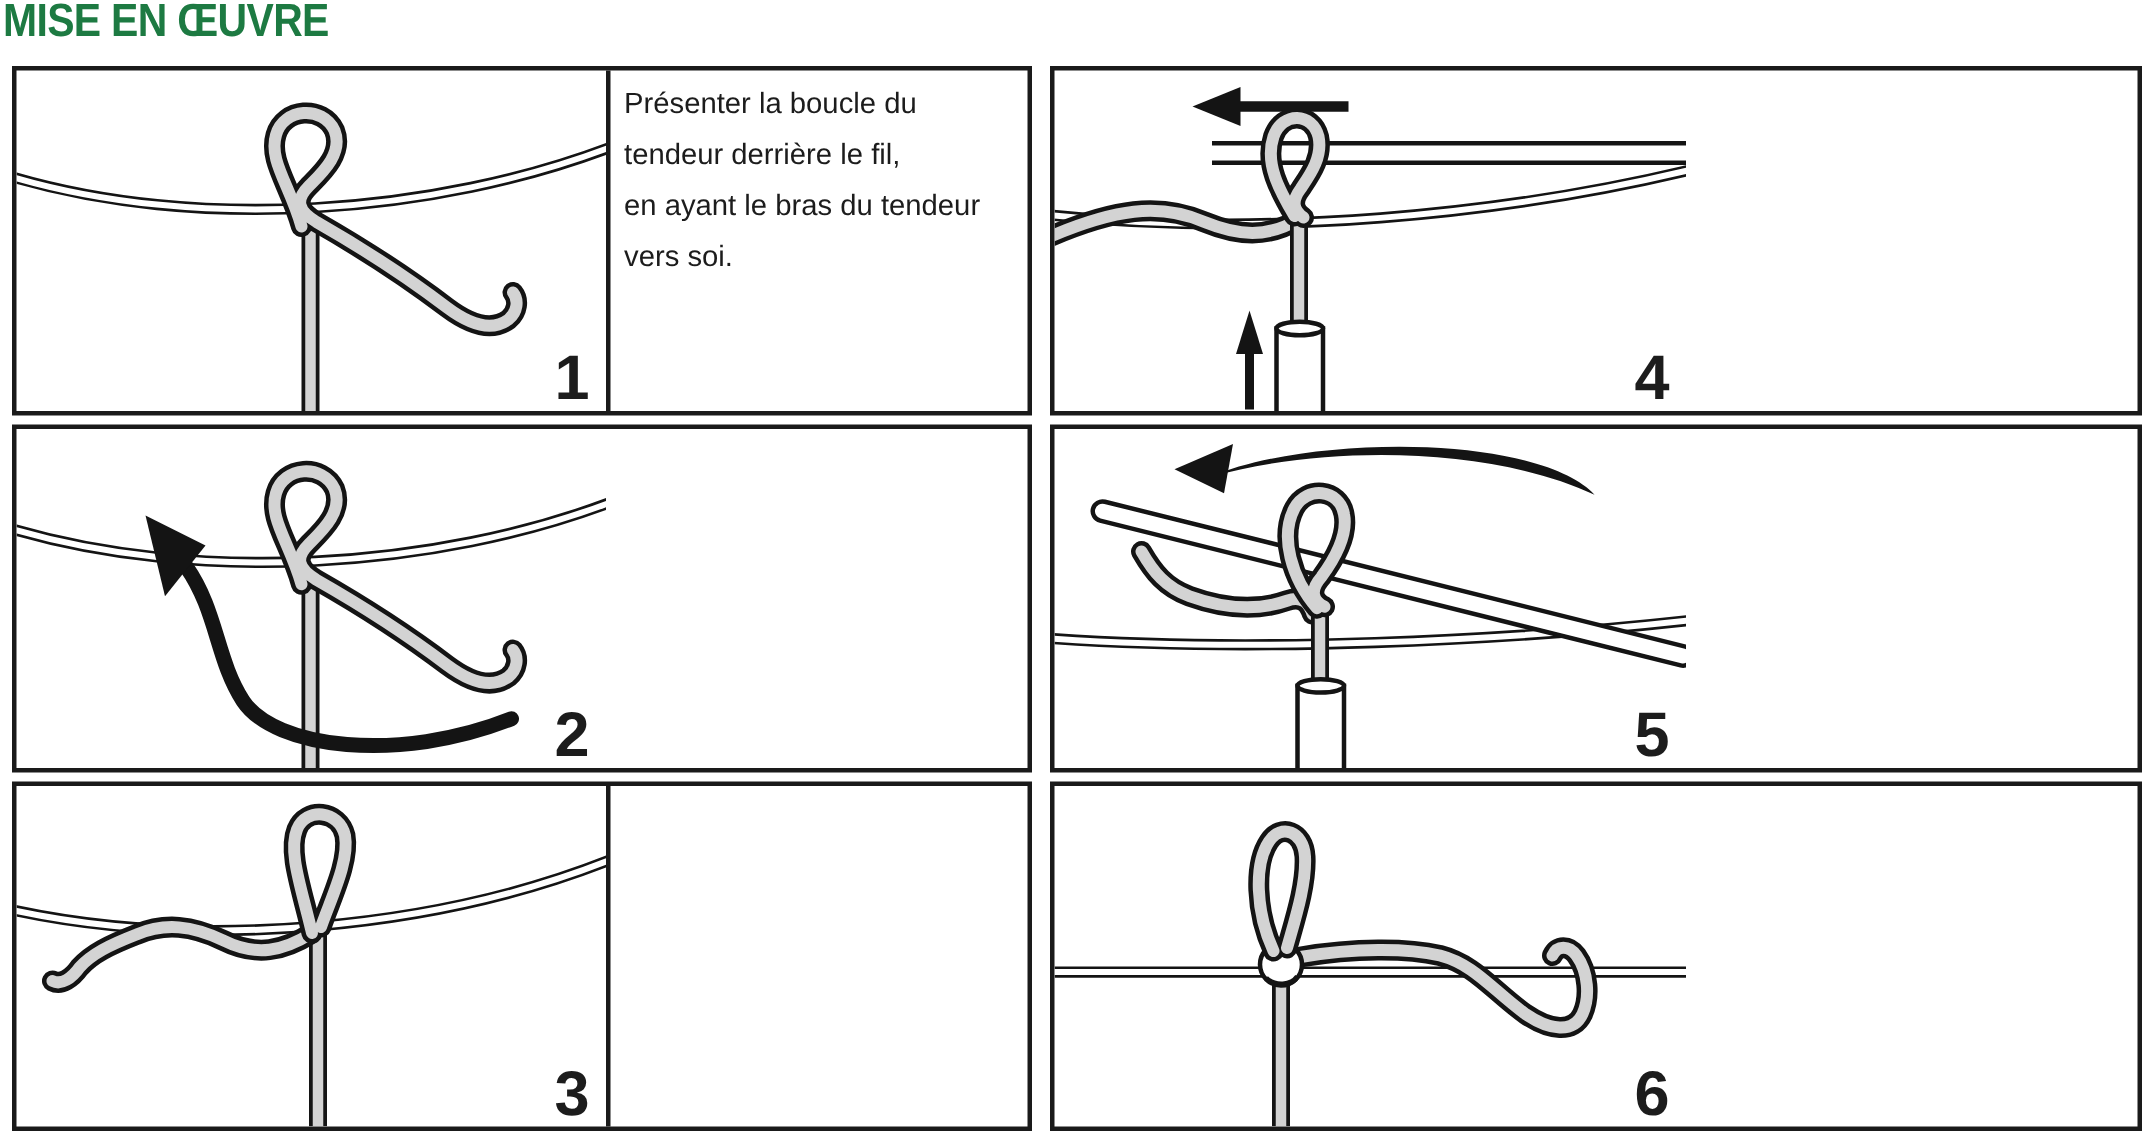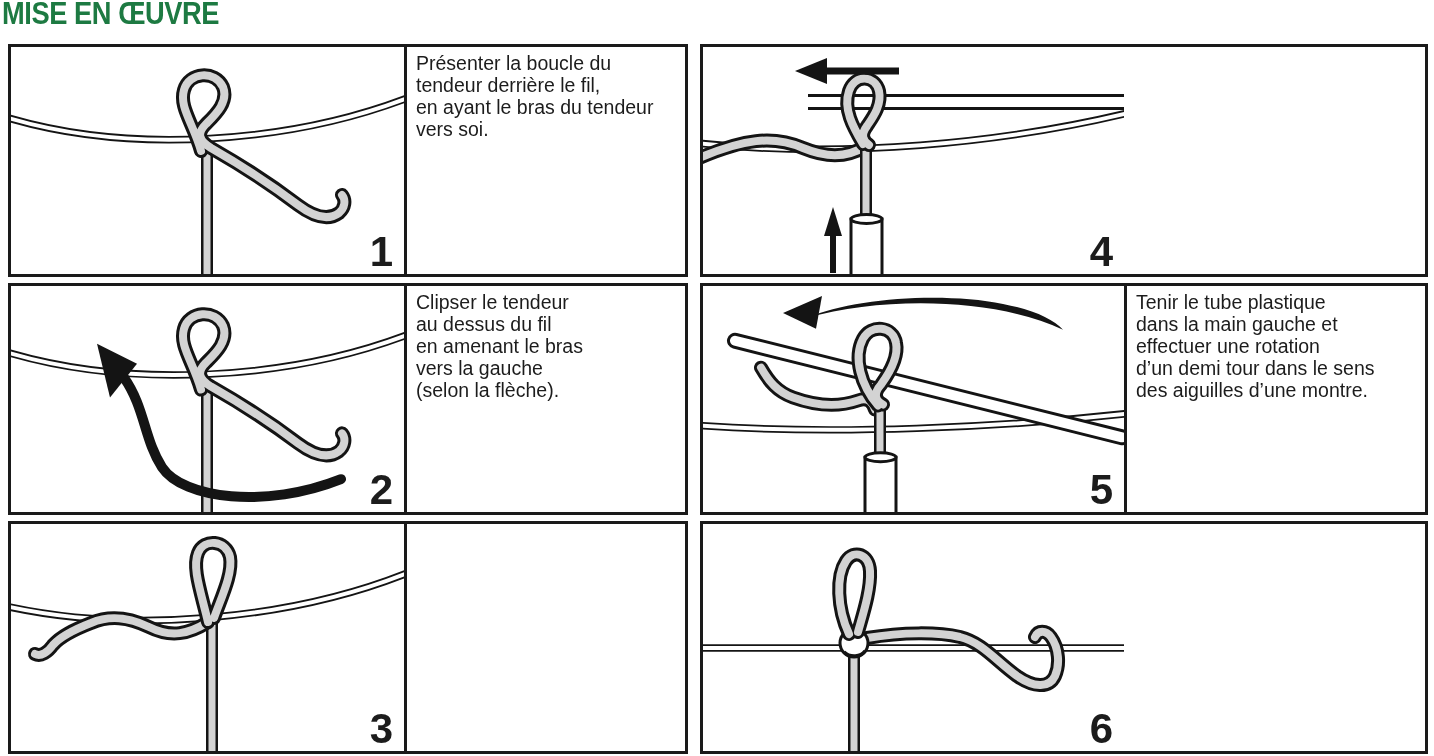--- a/index.html
+++ b/index.html
@@ -21,21 +21,21 @@
   .panel.h1{height:233px;}
   .panel.h2{height:232px;}
   .panel.h3{height:233px;}
 
   .illus{position:relative;flex:0 0 auto;box-sizing:border-box;overflow:hidden;}
   .table-left .illus{width:393px;}
   .table-right .illus{width:421px;}
   .illus svg{display:block;width:100%;height:100%;}
 
   .txt{flex:1 1 auto;border-left:3px solid #1a1a1a;box-sizing:border-box;
-       padding:5px 8px 4px 9px;font-size:19.5px;line-height:22px;
+       padding:5px 8px 4px 9px;font-size:19.5px;line-height:34px;
        white-space:pre-line;color:#1c1c1c;}
 
   .step-num{
     position:absolute;right:11px;bottom:0px;
     font-size:42px;font-weight:700;line-height:44px;color:#1c1c1c;
   }
 
   
   .wireO{fill:none;stroke:#141414;stroke-width:7.5;}
   .wireC{fill:none;stroke:#ffffff;stroke-width:4;}
@@ -81,25 +81,20 @@
         <path class="stemC" d="M 196 227 L 196 100"></path>
         <path class="wireO" d="M -6 66 C 120 104 280 94 399 48"></path>
         <path class="wireC" d="M -6 66 C 120 104 280 94 399 48"></path>
         <path class="blackArrow" d="M 330 194 C 255 224 172 214 151 182 C 133 154 134 122 113 92"></path>
         <polygon class="fillBlack" points="86,58 126,78 99,112"></polygon>
         <path class="tendO" d="M 190 104 C 182 76 168 60 173 43 C 178 25 204 23 212 40 C 218 55 204 68 195 77 C 186 86 187 93 200 101 C 228 117 262 139 287 158 C 303 170 317 174 328 166 C 334 161 335 153 331 148"></path>
         <path class="tendC" d="M 190 104 C 182 76 168 60 173 43 C 178 25 204 23 212 40 C 218 55 204 68 195 77 C 186 86 187 93 200 101 C 228 117 262 139 287 158 C 303 170 317 174 328 166 C 334 161 335 153 331 148"></path>
       </svg>
       <div class="step-num">2</div>
     </div>
-    <div class="txt">Clipser le tendeur
-au dessus du fil
-en amenant le bras
-vers la gauche
-(selon la flèche).</div>
   </div>
 
   <div class="panel h3">
     <div class="illus">
       <svg viewBox="0 0 393 227" preserveAspectRatio="none">
         <path class="stemO" d="M 201 227 L 201 88"></path>
         <path class="stemC" d="M 201 227 L 201 88"></path>
         <path class="wireO" d="M -6 82 C 120 110 280 96 399 48"></path>
         <path class="wireC" d="M -6 82 C 120 110 280 96 399 48"></path>
         <path class="tendO" d="M 197 98 C 178 110 160 114 138 103 C 117 93 99 91 80 99 C 62 106 50 112 42 121 C 37 128 30 133 24 130"></path>
@@ -152,25 +147,20 @@
         <path class="stemC" d="M 177 120 L 177 172"></path>
         <path class="tendO" d="M 175 120 C 158 100 150 72 160 53 C 168 38 190 40 193 57 C 196 72 186 88 178 99 C 170 108 172 115 180 119"></path>
         <path class="tendC" d="M 175 120 C 158 100 150 72 160 53 C 168 38 190 40 193 57 C 196 72 186 88 178 99 C 170 108 172 115 180 119"></path>
         <rect class="tube" x="162" y="172" width="31" height="57"></rect>
         <ellipse class="tube" cx="177.5" cy="172" rx="15.5" ry="4.5"></ellipse>
         <path class="fillBlack" d="M 360 44 C 292 12 182 10 104 32 C 150 12 240 6 300 18 C 330 24 350 33 360 44 Z"></path>
         <polygon class="fillBlack" points="80,27 119,10 113,43"></polygon>
       </svg>
       <div class="step-num">5</div>
     </div>
-    <div class="txt">Tenir le tube plastique
-dans la main gauche et
-effectuer une rotation
-d’un demi tour dans le sens
-des aiguilles d’une montre.</div>
   </div>
 
   <div class="panel h3">
     <div class="illus">
       <svg viewBox="0 0 421 227" preserveAspectRatio="none">
         <path class="stemO" d="M 151 227 L 151 120"></path>
         <path class="stemC" d="M 151 227 L 151 120"></path>
         <path class="wireO" d="M -6 124 L 425 124"></path>
         <path class="wireC" d="M -6 124 L 425 124"></path>
         <path class="tendO" d="M 164 114 C 200 108 235 108 257 113 C 280 119 292 136 314 152 C 330 163 346 165 352 152 C 357 141 356 124 348 113 C 343 106 335 106 332 113"></path>

